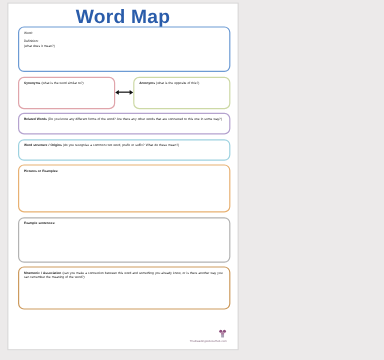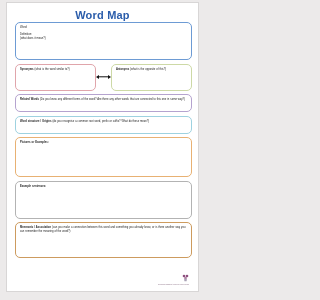--- a/index.html
+++ b/index.html
@@ -21,21 +21,21 @@
     height: 290px;
     background: #ffffff;
     border: 0.5px solid #d8d6d6;
     box-sizing: border-box;
     overflow: hidden;
   }
   .title {
     text-align: center;
     color: #2a5caa;
     font-weight: bold;
-    font-size: 11px;
+    font-size: 16px;
     letter-spacing: 0.2px;
     margin: 6px 0 0 0;
     line-height: 12px;
   }
   .sheet {
     position: absolute;
     left: 8px;
     top: 19px;
     width: 177px;
   }

